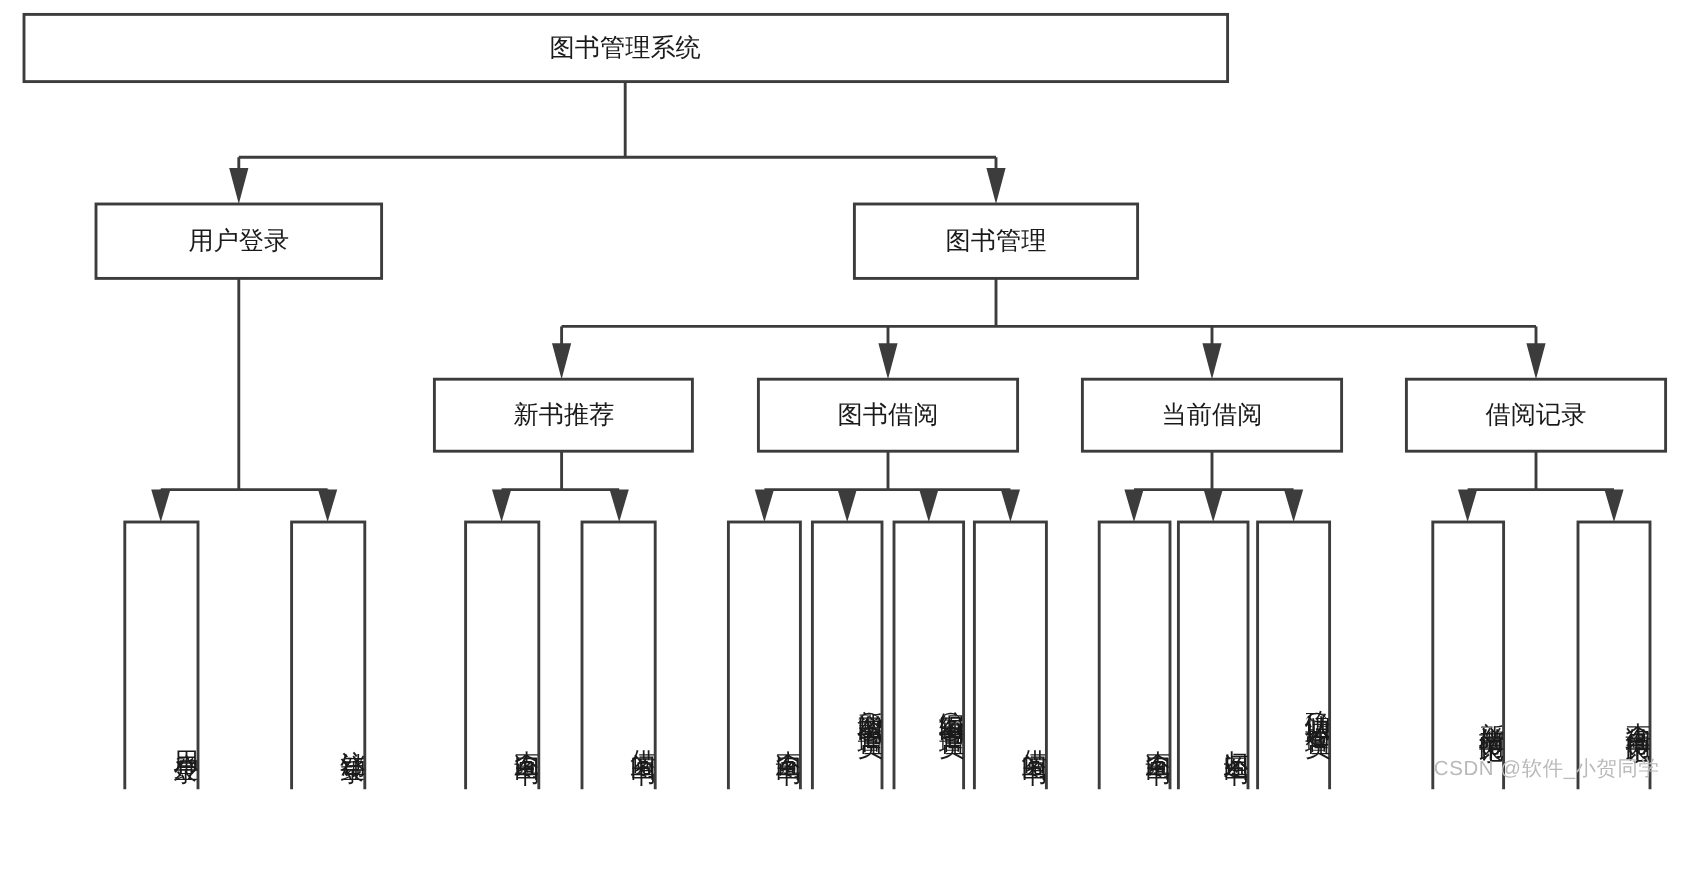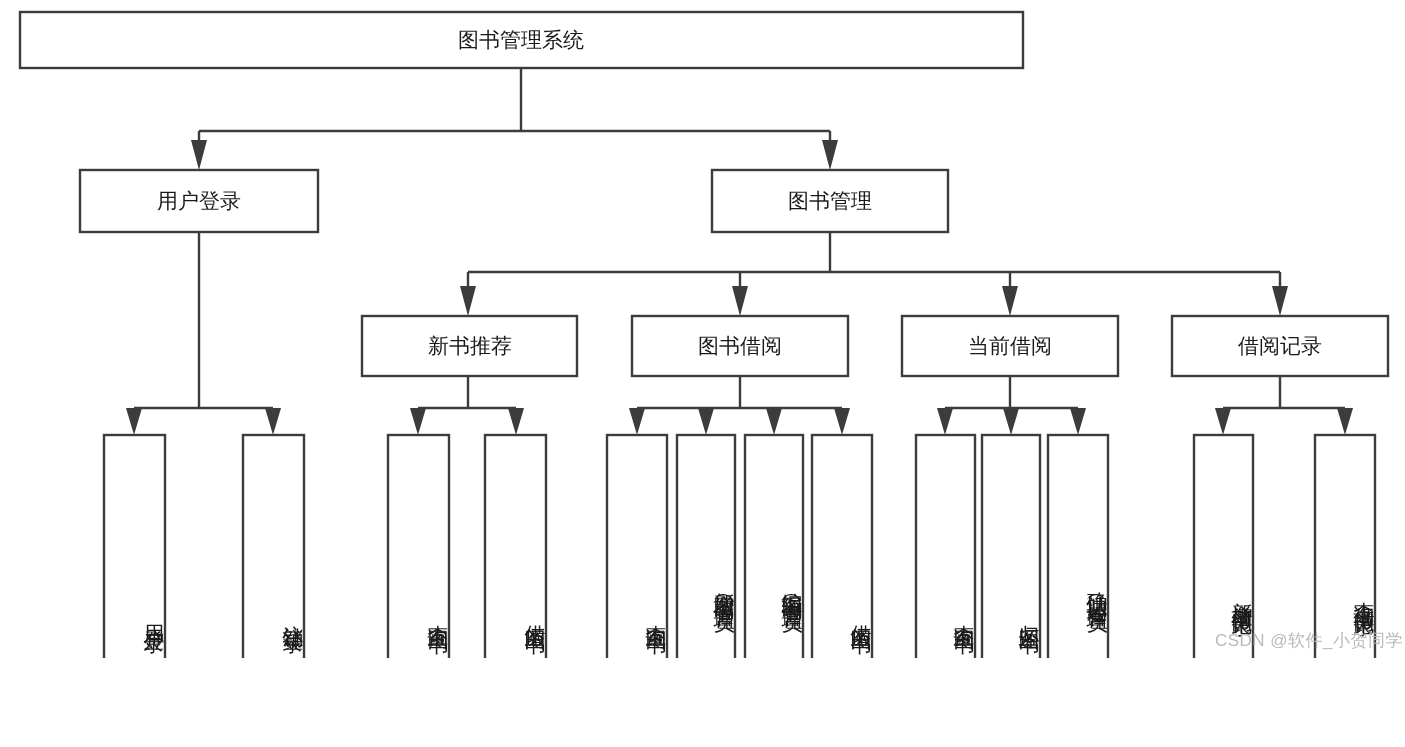--- a/index.html
+++ b/index.html
@@ -57,21 +57,21 @@
     letter-spacing: 3px;
     color: #1a1a1a;
     display: flex;
     align-items: flex-start;
     justify-content: center;
     pointer-events: none;
     user-select: none;
   }
   .watermark {
     position: absolute;
-    right: 2px;
+    right: 22px;
     bottom: 6px;
     font-family: "Liberation Sans", "DejaVu Sans", sans-serif;
     font-size: 17px;
     color: #b9b9b9;
     letter-spacing: 0.5px;
     white-space: nowrap;
     user-select: none;
     text-align: right;
   }
 </style>

